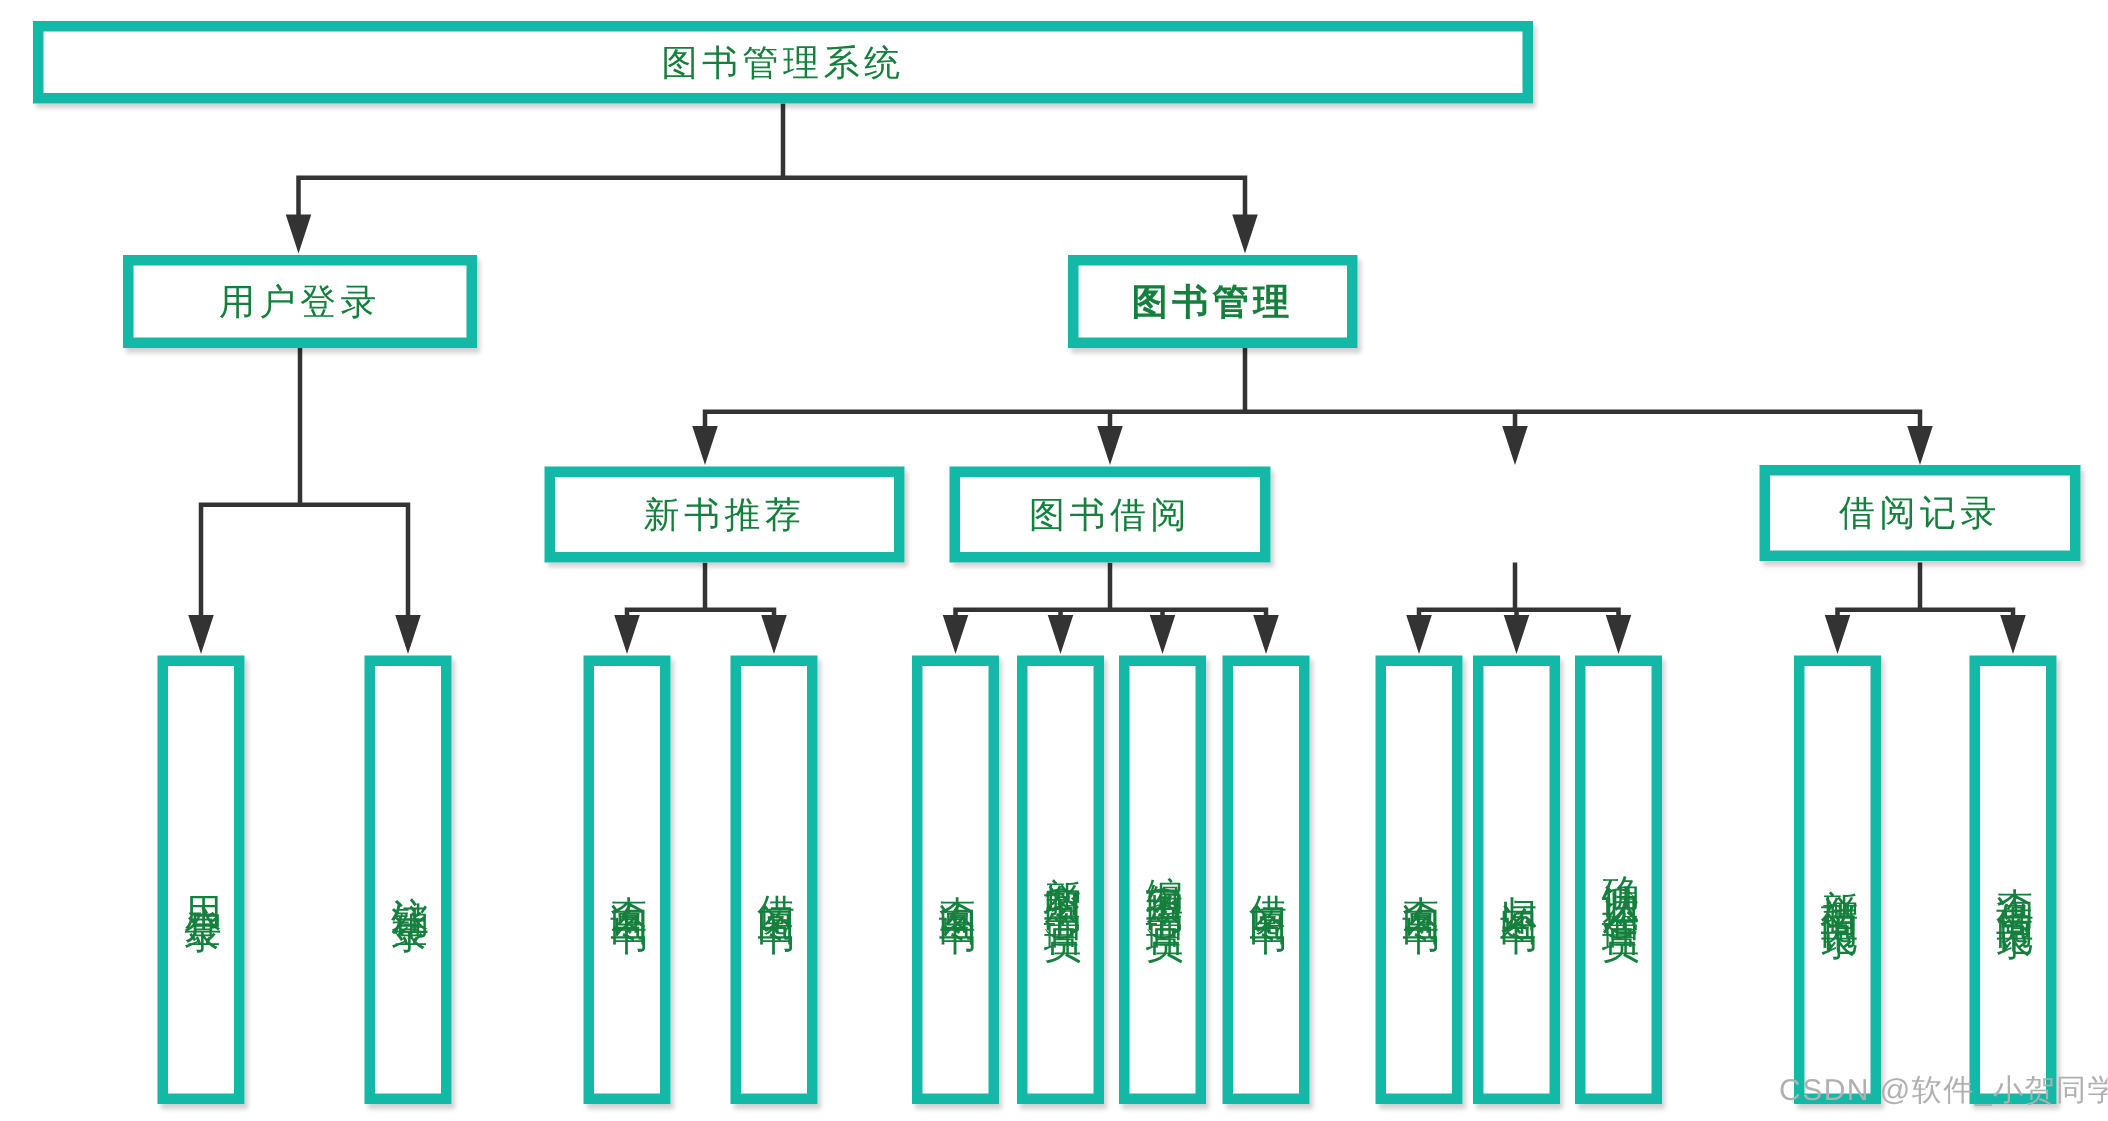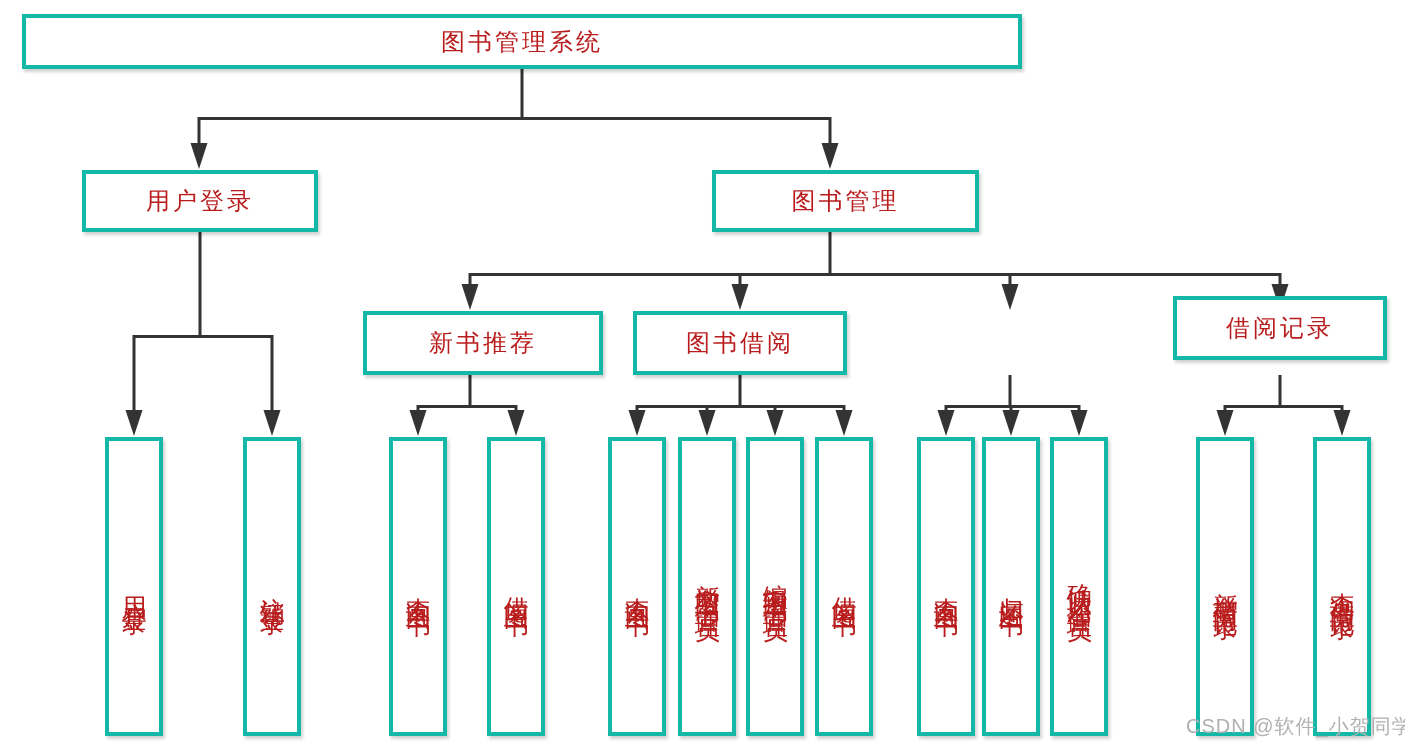--- a/index.html
+++ b/index.html
@@ -9,22 +9,22 @@
     font-family: "Liberation Sans", sans-serif;
     position: relative;
     overflow: hidden;
   }
   .canvas { position: absolute; left: 0; top: 0; width: 1405px; height: 747px; }
   svg.connectors { position: absolute; left: 0; top: 0; z-index: 1; }
   .box {
     position: absolute;
     box-sizing: border-box;
     background: #ffffff;
-    border: 4px solid #14b8a6;
-    color: #b91c1c;
+    border: 7px solid #14b8a6;
+    color: #15803d;
     display: flex;
     align-items: center;
     justify-content: center;
     box-shadow: 2px 3px 3px rgba(0,0,0,0.18);
     z-index: 2;
   }
   .hbox { font-size: 24px; letter-spacing: 3px; white-space: nowrap; }
   .vbox {
     writing-mode: vertical-rl;
     text-orientation: mixed;
@@ -90,25 +90,25 @@
       M1002.5 410 L1019.5 410 L1011 436 Z
       M1070.5 410 L1087.5 410 L1079 436 Z
       M1216.5 410 L1233.5 410 L1225 436 Z
       M1333.5 410 L1350.5 410 L1342 436 Z
     "></path>
   </svg>
 
   <div class="box hbox" style="left:22px; top:14px; width:1000px; height:55px;">图书管理系统</div>
 
   <div class="box hbox" style="left:82px; top:170px; width:236px; height:62px;">用户登录</div>
-  <div class="box hbox" style="left:712px; top:170px; width:267px; height:62px;">图书管理</div>
+  <div class="box hbox" style="left:712px; top:170px; width:193px; height:62px;font-weight:bold;">图书管理</div>
 
   <div class="box hbox" style="left:363px; top:311px; width:240px; height:64px;">新书推荐</div>
   <div class="box hbox" style="left:633px; top:311px; width:214px; height:64px;">图书借阅</div>
-  <div class="box hbox" style="left:1173px; top:296px; width:214px; height:64px;">借阅记录</div>
+  <div class="box hbox" style="left:1173px; top:310px; width:214px; height:64px;">借阅记录</div>
 
   <div class="box vbox" style="left:105px; top:437px; width:58px; height:299px;">用户登录</div>
   <div class="box vbox" style="left:243px; top:437px; width:58px; height:299px;">注销登录</div>
 
   <div class="box vbox" style="left:389px; top:437px; width:58px; height:299px;">查询图书</div>
   <div class="box vbox" style="left:487px; top:437px; width:58px; height:299px;">借阅图书</div>
 
   <div class="box vbox" style="left:608px; top:437px; width:58px; height:299px;">查询图书</div>
   <div class="box vbox" style="left:678px; top:437px; width:58px; height:299px;">新增图书（管理员）</div>
   <div class="box vbox" style="left:746px; top:437px; width:58px; height:299px;">编辑图书（管理员）</div>

